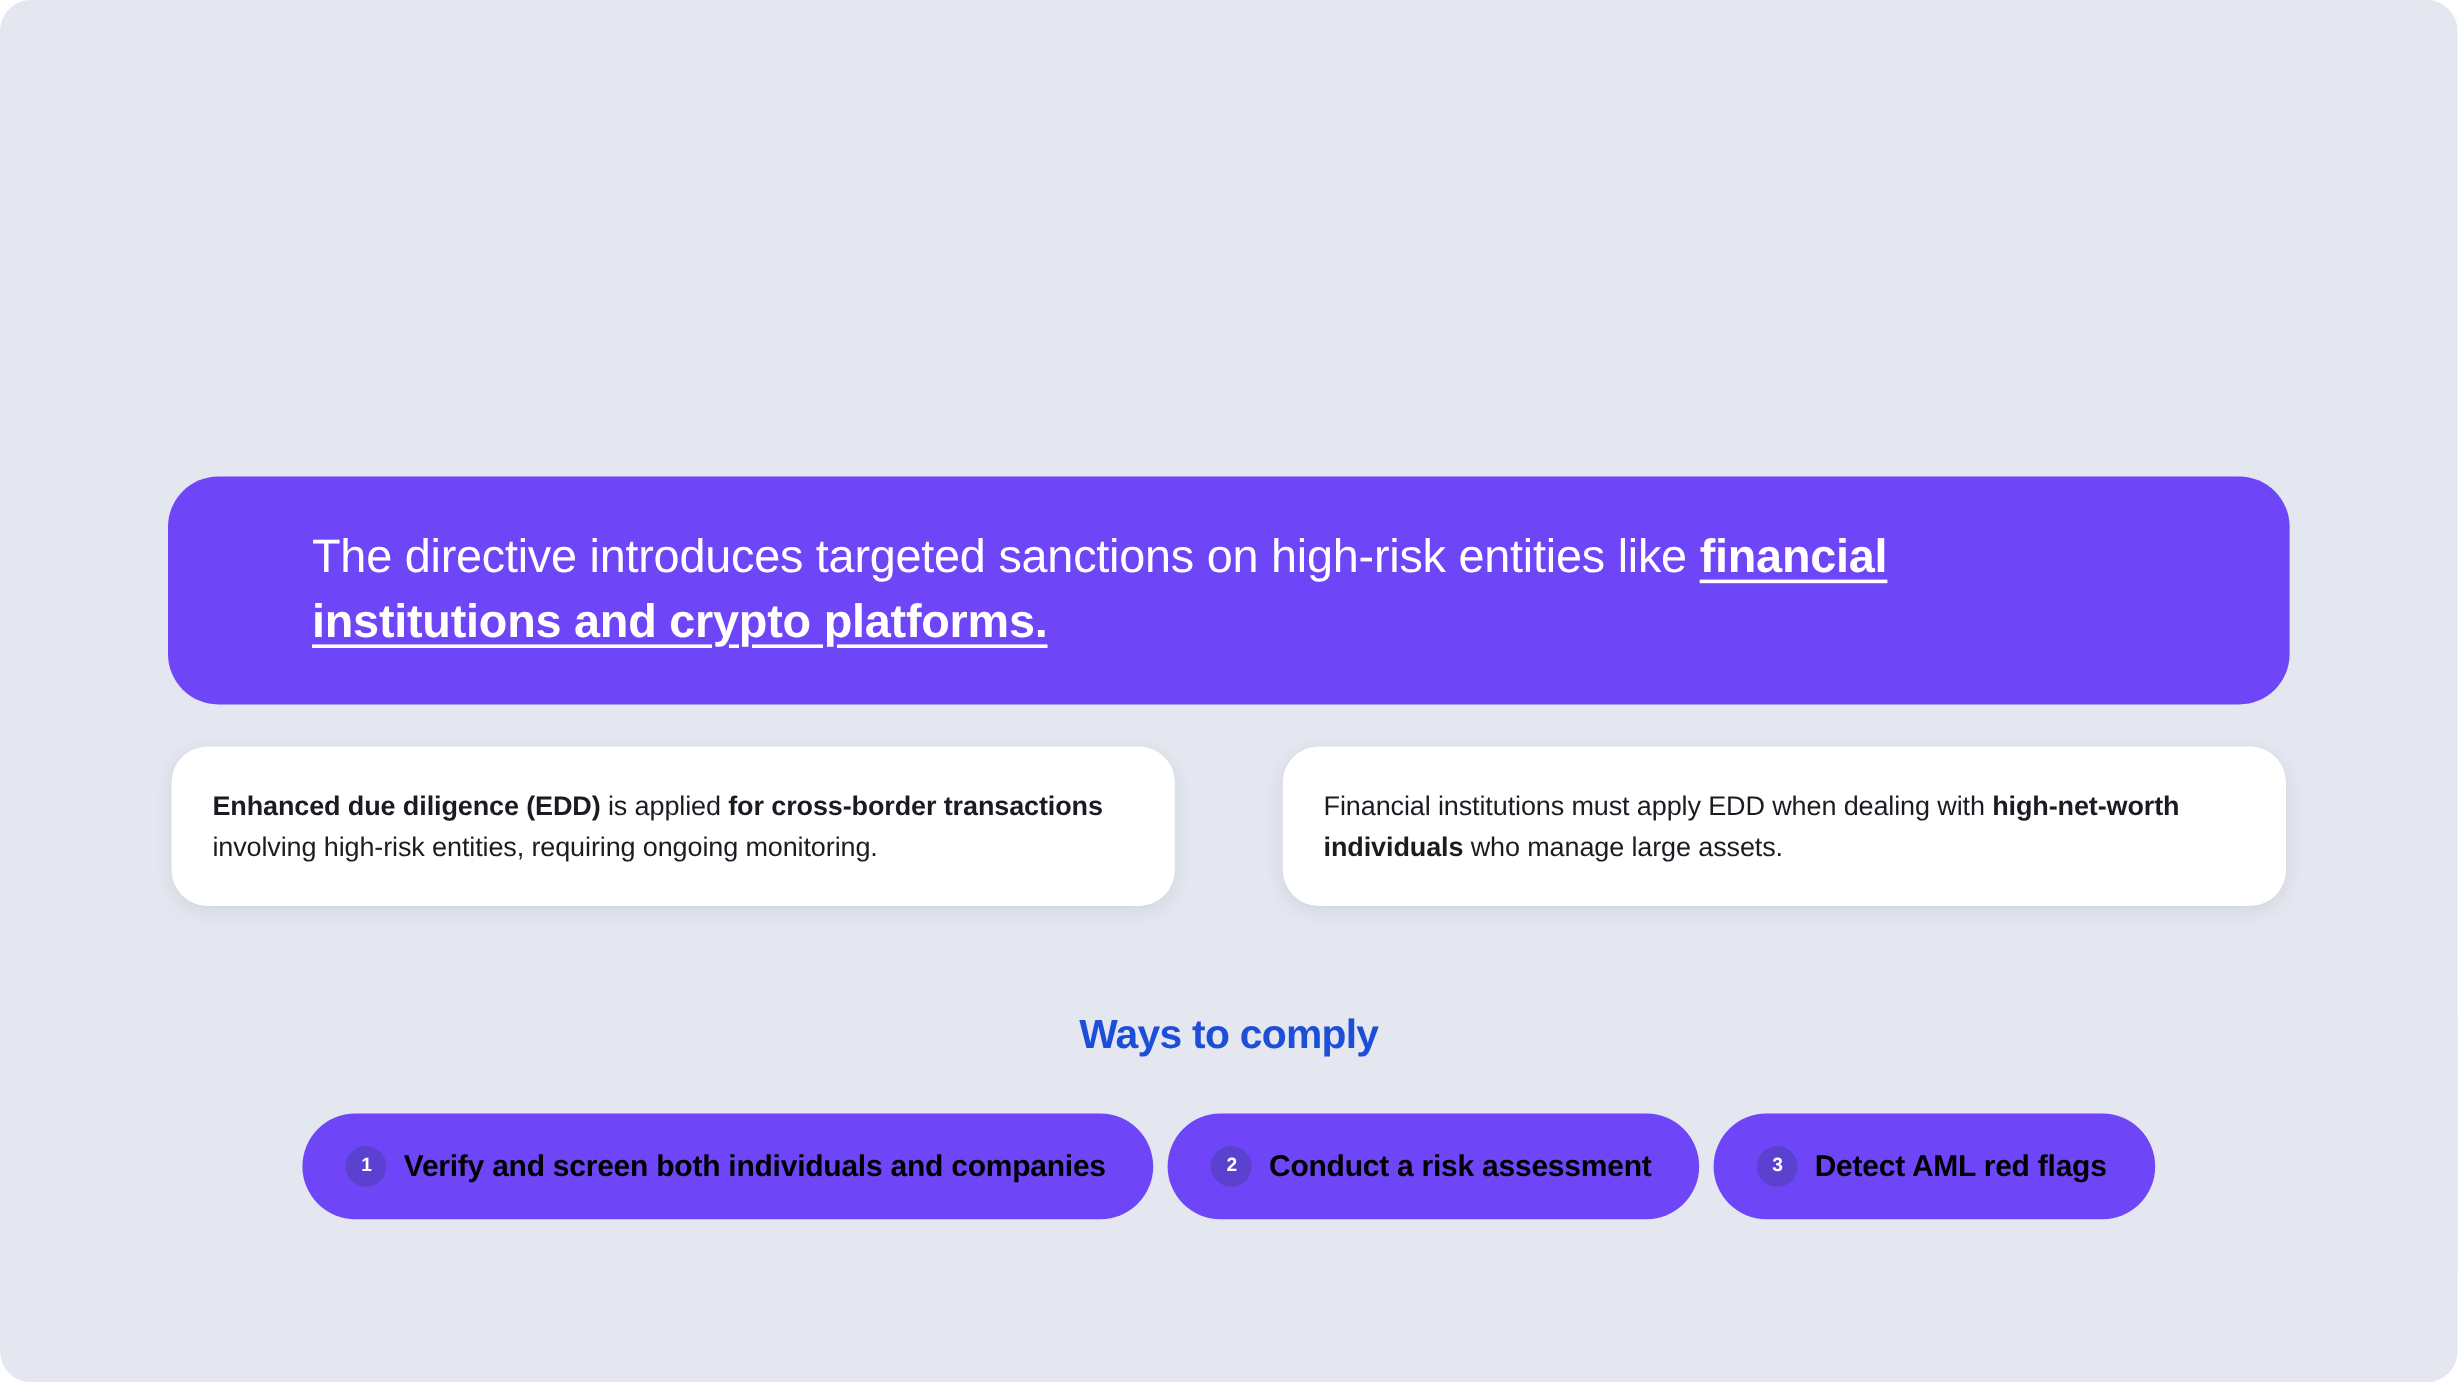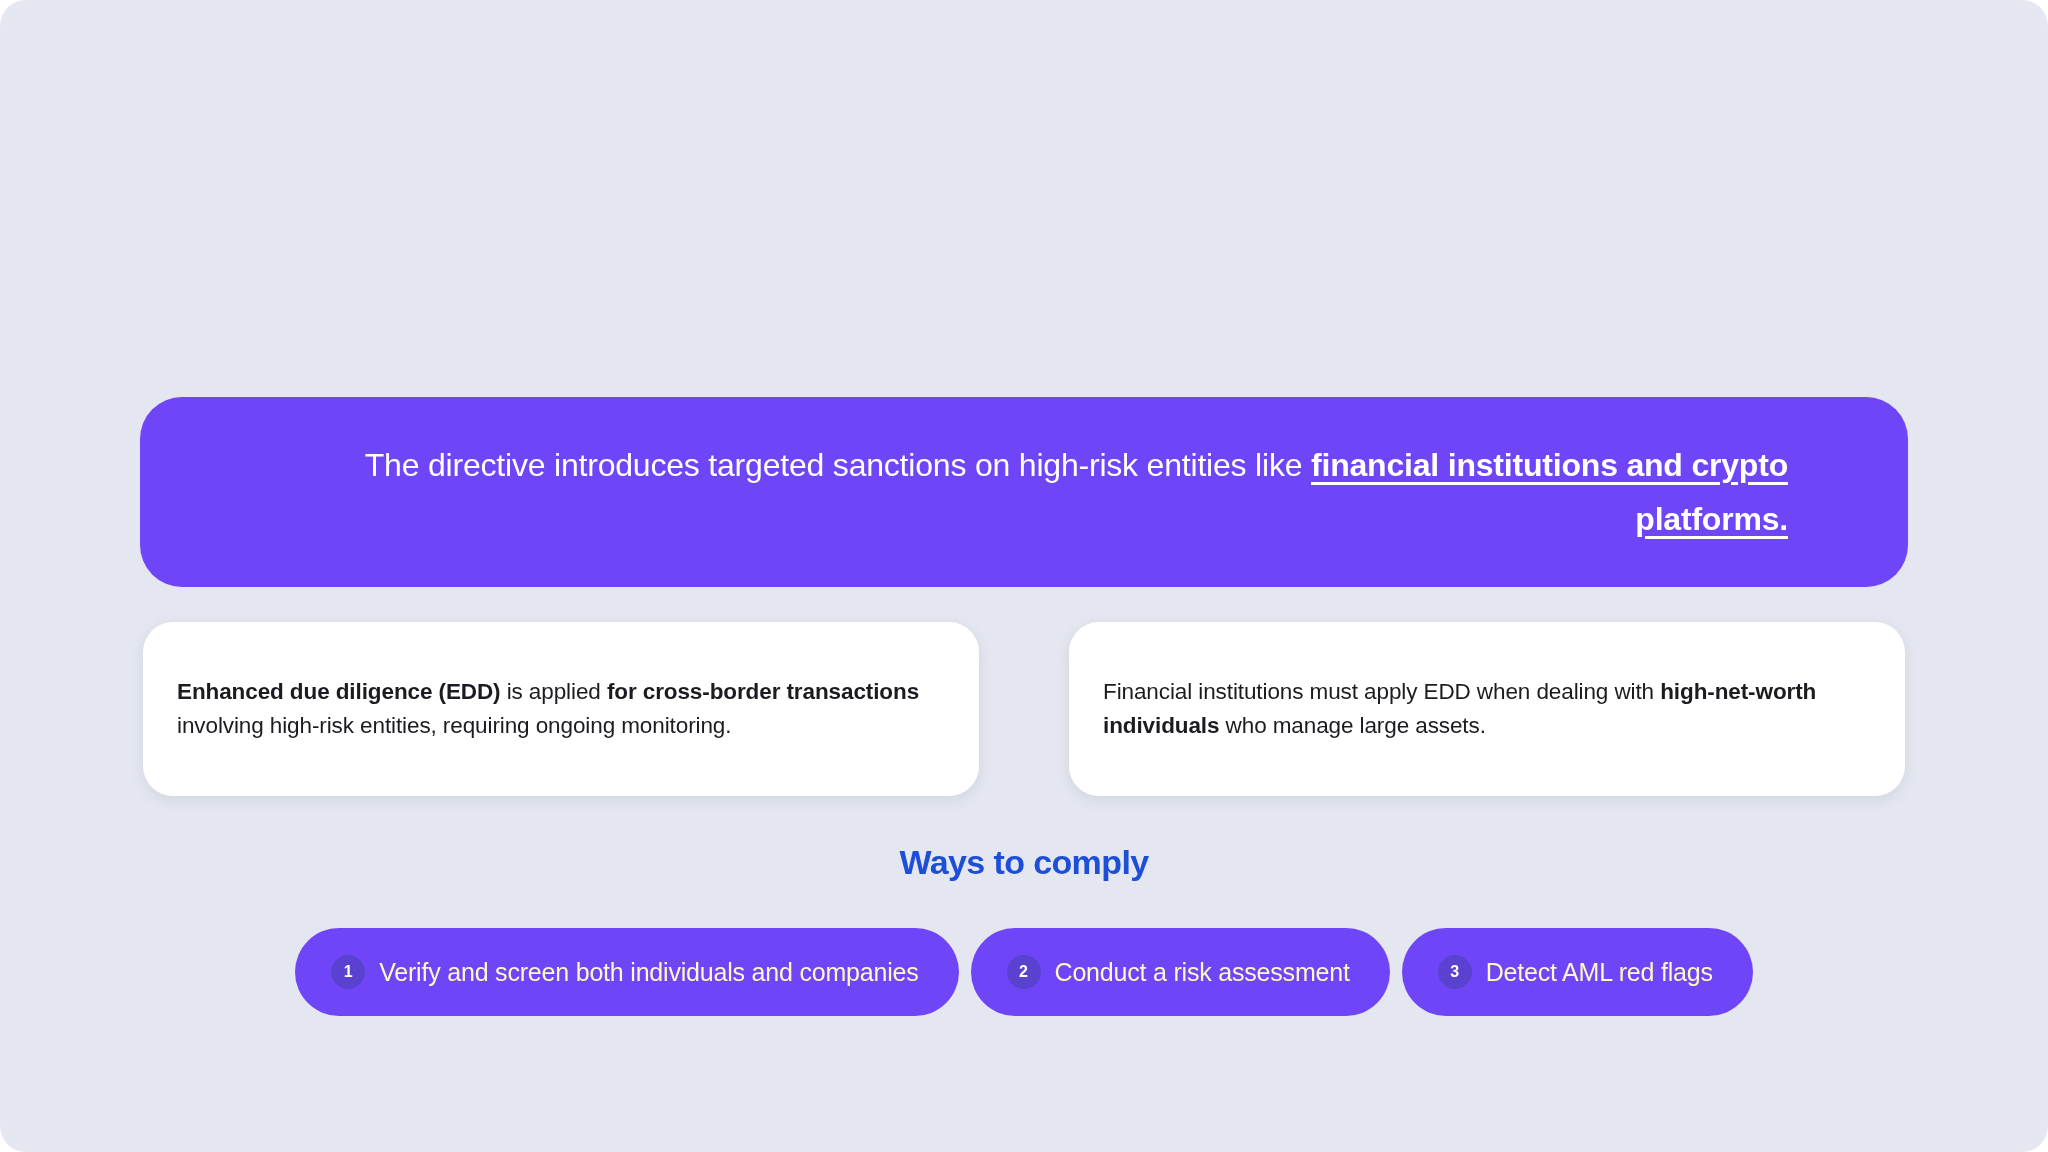--- a/index.html
+++ b/index.html
@@ -57,41 +57,41 @@
     box-sizing: border-box;
     background: #6f45f8;
     border-radius: 42px;
     display: flex;
     align-items: center;
     justify-content: center;
     padding: 0 120px;
   }
   .banner-text {
     margin: 0;
-    text-align: right;
+    text-align: left;
     color: #ffffff;
-    font-size: 32px;
+    font-size: 39px;
     line-height: 54px;
     font-weight: 400;
     letter-spacing: -0.2px;
   }
   .banner-text .strong-underline {
     font-weight: 700;
     text-decoration: underline;
     text-underline-offset: 6px;
     text-decoration-thickness: 3px;
   }
 
   
   .cards-row {
     position: absolute;
     left: 143px;
     top: 622px;
     width: 1762px;
-    height: 174px;
+    height: 133px;
     display: flex;
     gap: 48px;
   }
   .card {
     flex: 1 1 0;
     background: #ffffff;
     border-radius: 30px;
     box-shadow: 0 4px 14px rgba(50, 58, 94, 0.10);
     display: flex;
     align-items: center;
@@ -152,23 +152,23 @@
     background: #5a41cf;
     color: #ffffff;
     font-size: 16px;
     font-weight: 700;
     display: flex;
     align-items: center;
     justify-content: center;
     line-height: 1;
   }
   .pill-label {
-    color: #fef9c3;
+    color: #000000;
     font-size: 25px;
-    font-weight: 400;
+    font-weight: 700;
     letter-spacing: -0.2px;
     white-space: nowrap;
   }
 </style>
 </head>
 <body>
 
 <div class="canvas">
 
 

